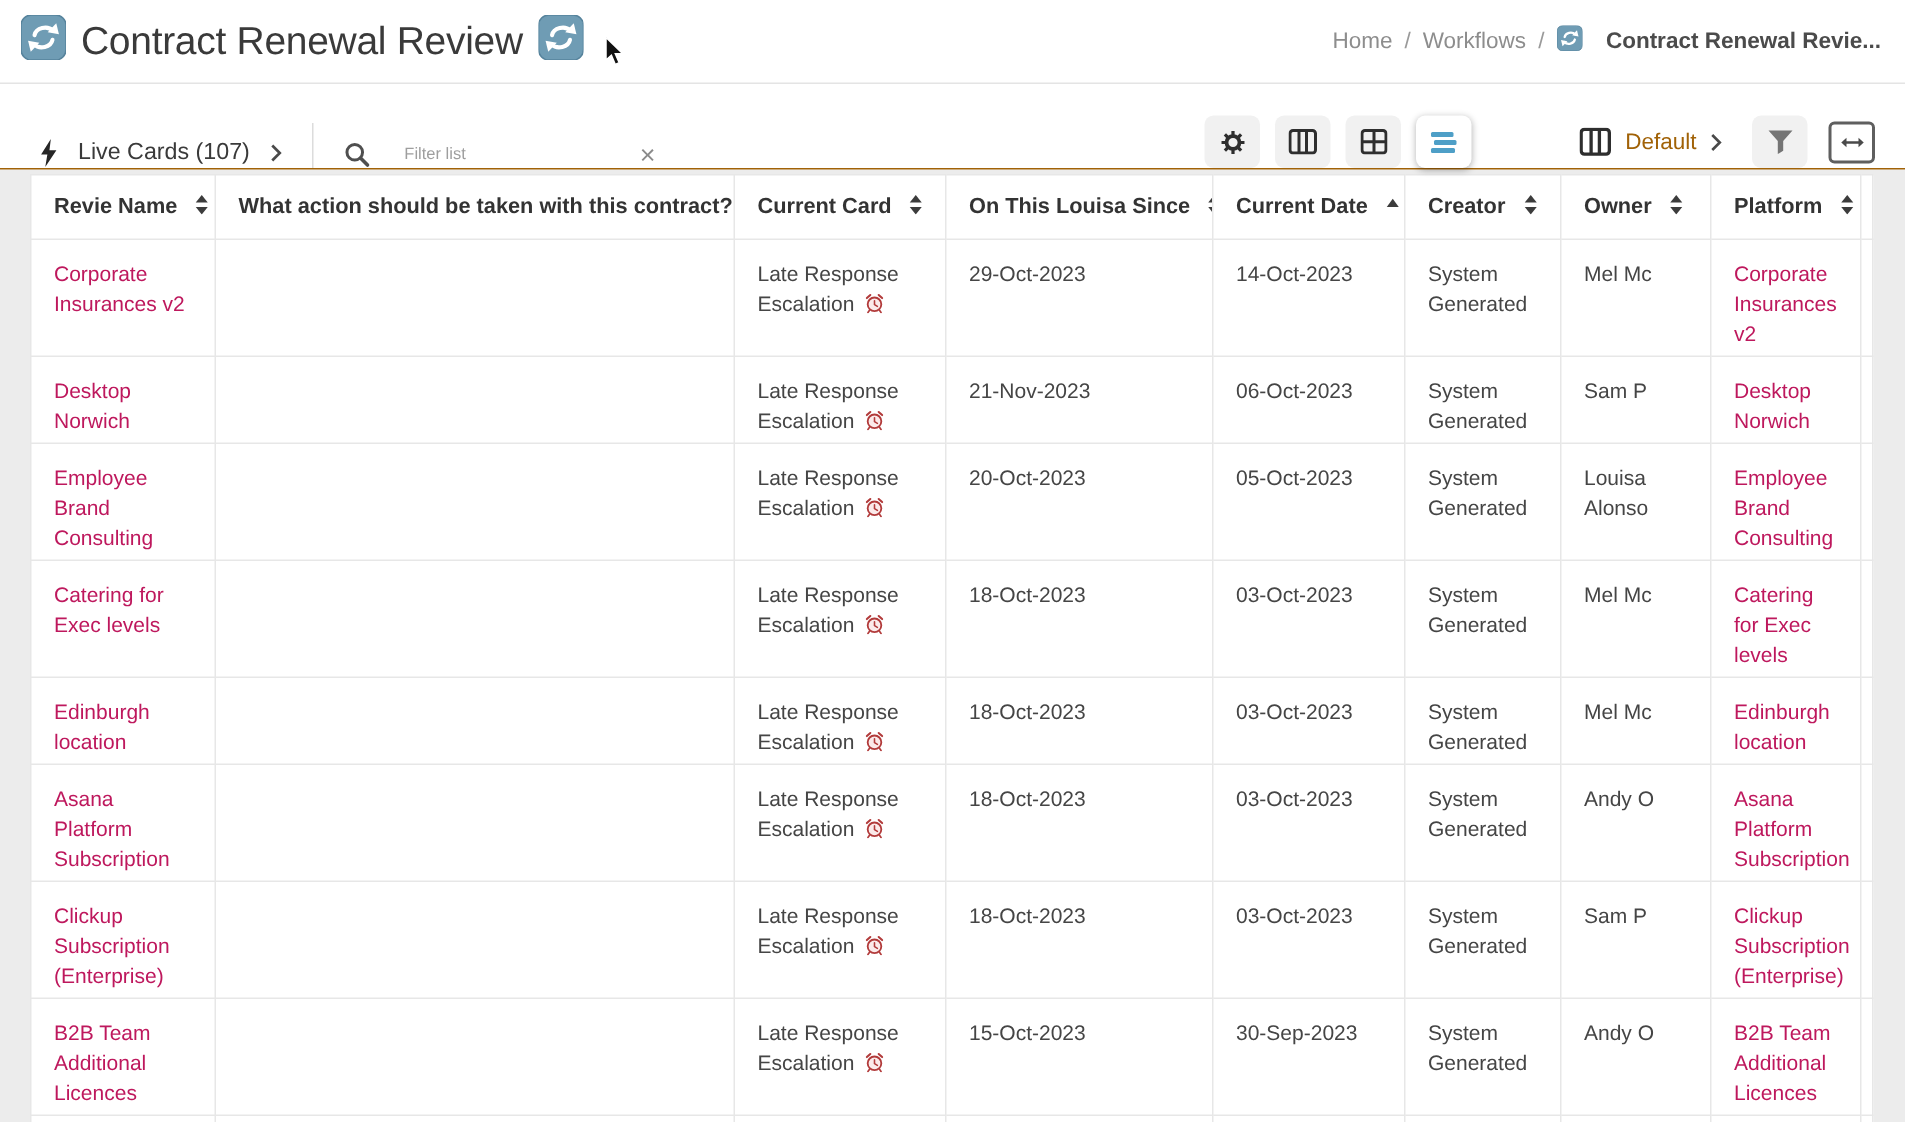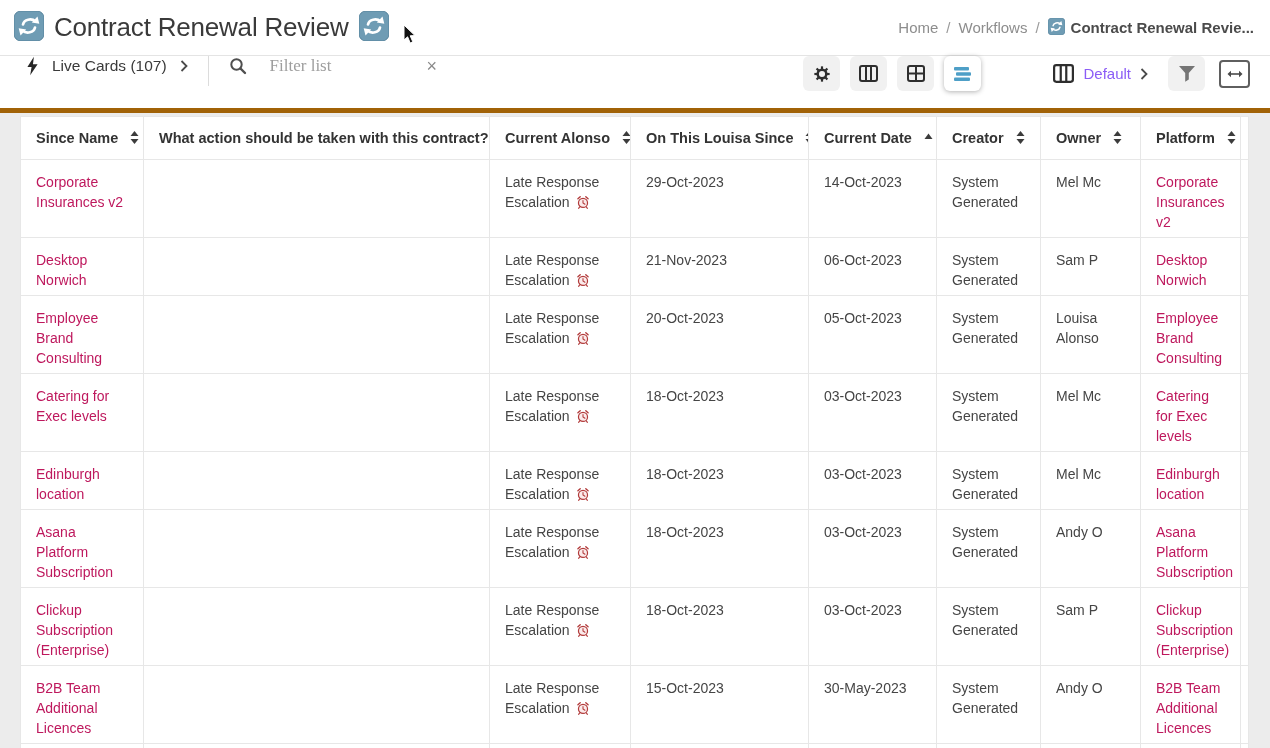--- a/index.html
+++ b/index.html
@@ -9,39 +9,39 @@
 
   
   .page-header { height:56px; background:#fff; display:flex; align-items:center;
     justify-content:space-between; padding:0 16px 0 14px; border-bottom:1px solid #e4e4e4; }
   .title-wrap { display:flex; align-items:center; gap:10px; }
   .page-title { font-size:26px; font-weight:500; color:#3a3a3a; letter-spacing:-0.2px; }
   .repeat-badge { width:30px; height:30px; flex:0 0 auto; }
   .breadcrumb { display:flex; align-items:center; gap:8px; font-size:15px; color:#8d8d8d; }
   .breadcrumb a { color:#8d8d8d; text-decoration:none; cursor:pointer;text-align:center; }
   .crumb-sep { color:#9a9a9a; }
-  .crumb-current { display:flex; align-items:center; gap:6px; color:#4b4b4b; font-weight:700; }
+  .crumb-current { display:flex; align-items:center; gap:16px; color:#4b4b4b; font-weight:700; }
   .crumb-current .repeat-badge { width:17px; height:17px; }
 
   
-  .toolbar { height:57px; background:#fff; border-bottom:5px solid #a16207;
-    display:flex; align-items:flex-start; padding:0 20px 0 26px; }
+  .toolbar { height:57px; background:#fff; border-bottom:1px solid #a16207;
+    display:flex; align-items:flex-end; padding:0 20px 0 26px; }
   .live-cards { display:flex; align-items:center; gap:13px; font-size:15.5px; color:#3a3a3a; cursor:pointer; }
   .v-divider { width:1px; height:30px; background:#dcdcdc; margin:0 20px; }
   .filter-wrap { display:flex; align-items:center; gap:13px; }
-  .filter-input { border:none; outline:none; font-size:17px; color:#3a3a3a; width:148px;
-    font-family:Liberation Serif, serif; background:transparent;padding-left:10px; }
+  .filter-input { border:none; outline:none; font-size:11px; color:#3a3a3a; width:148px;
+    font-family:Liberation Sans, sans-serif; background:transparent;padding-left:10px; }
   .filter-input::placeholder { color:#9e9e9e; }
   .clear-x { color:#8a8a8a; font-size:18px; line-height:1; margin-left:6px; cursor:pointer; }
   .toolbar-right { margin-left:auto; display:flex; align-items:center; }
   .icon-btn { width:37px; height:35px; border-radius:6px; background:#f1f1f1;
     display:grid; place-items:center; margin-left:10px; cursor:pointer; border:none; }
   .icon-btn.active { background:#fff; box-shadow:0 1px 5px rgba(0,0,0,0.30); }
   .view-select { display:flex; align-items:center; gap:9px; margin:0 14px 0 24px;
-    cursor:pointer; font-size:15px; color:#8b5cf6;padding-left:48px; }
+    cursor:pointer; font-size:15px; color:#a16207;padding-left:48px; }
   .expand-btn { width:31px; height:28px; border:2px solid #5f5f5f; border-radius:4px;
     background:#fff; display:grid; place-items:center; margin-left:14px; cursor:pointer; }
 
   
   .table-area { padding:3px 0 0 20px; height:635px; overflow:hidden; }
   table { width:1228px; border-collapse:collapse; background:#fff; table-layout:fixed; }
   th, td { border:1px solid #e7e7e7; }
   th { height:43px; text-align:left; padding:0 8px 0 15px; font-size:14.5px; font-weight:700;
     color:#333; background:#fff; white-space:nowrap; overflow:hidden; }
   td { padding:12px 12px 5px 15px; vertical-align:top; font-size:14px; line-height:20px;
@@ -198,37 +198,37 @@
         <col style="width:178px">
           <col style="width:128px">
           <col style="width:104px">
         <col style="width:100px">
           <col style="width:100px">
           <col style="width:8px">
       </colgroup>
       <thead>
         <tr id="header-row">
   <th>
-    <span class="th-label">Since Name</span>
+    <span class="th-label">Revie Name</span>
     <span class="sort both">
       <svg class="s-both" width="9" height="13" viewBox="0 0 9 13">
         <path d="M4.5 0 L8.5 5 H0.5 Z" fill="#3c3c3c"></path>
         <path d="M4.5 13 L0.5 8 H8.5 Z" fill="#3c3c3c"></path>
       </svg>
       
     </span>
   </th>
 
   <th>
     <span class="th-label">What action should be taken with this contract?</span>
     
   </th>
 
   <th>
-    <span class="th-label">Current Alonso</span>
+    <span class="th-label">Current Card</span>
     <span class="sort both">
       <svg class="s-both" width="9" height="13" viewBox="0 0 9 13">
         <path d="M4.5 0 L8.5 5 H0.5 Z" fill="#3c3c3c"></path>
         <path d="M4.5 13 L0.5 8 H8.5 Z" fill="#3c3c3c"></path>
       </svg>
       
     </span>
   </th>
 
   <th>
@@ -450,21 +450,21 @@
       <svg class="phase-icon" width="14" height="14" viewBox="0 0 16 16">
         <circle cx="8" cy="9" r="5.2" fill="#fbeaea" stroke="#b23b3b" stroke-width="1.4"></circle>
         <path d="M8 6.3 V9.2 L10.2 10.6" stroke="#b23b3b" stroke-width="1.2" fill="none" stroke-linecap="round"></path>
         <path d="M2.2 4.2 L4.8 1.9" stroke="#b23b3b" stroke-width="1.6" stroke-linecap="round"></path>
         <path d="M13.8 4.2 L11.2 1.9" stroke="#b23b3b" stroke-width="1.6" stroke-linecap="round"></path>
         <path d="M4.2 13.6 L3 15.2" stroke="#b23b3b" stroke-width="1.3" stroke-linecap="round"></path>
         <path d="M11.8 13.6 L13 15.2" stroke="#b23b3b" stroke-width="1.3" stroke-linecap="round"></path>
       </svg>
     </td>
     <td>15-Oct-2023</td>
-    <td>30-May-2023</td>
+    <td>30-Sep-2023</td>
     <td>System Generated</td>
     <td>Andy O</td>
     <td><a class="cell-link">B2B Team Additional Licences</a></td>
     <td class="sliver"></td>
   </tr>
 
   <tr>
     <td></td>
     <td></td>
     <td class="phase-cell">

